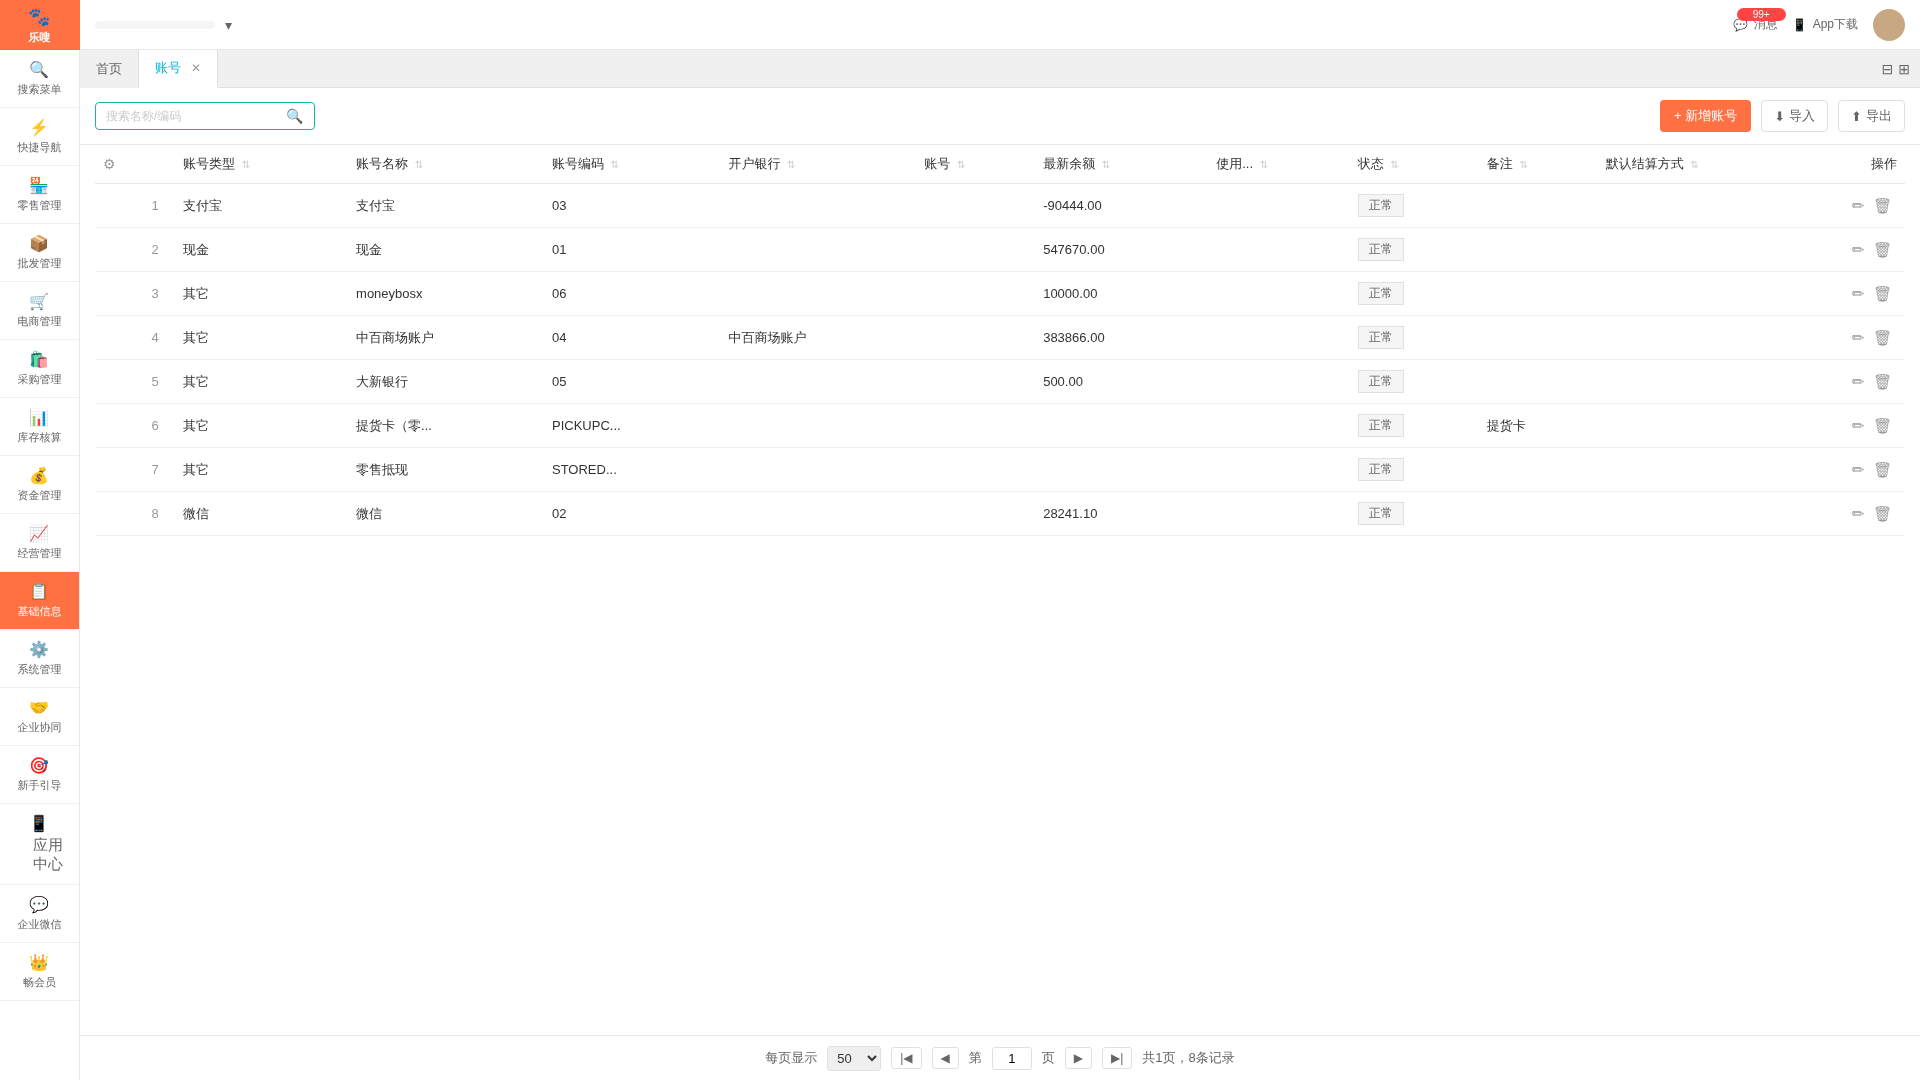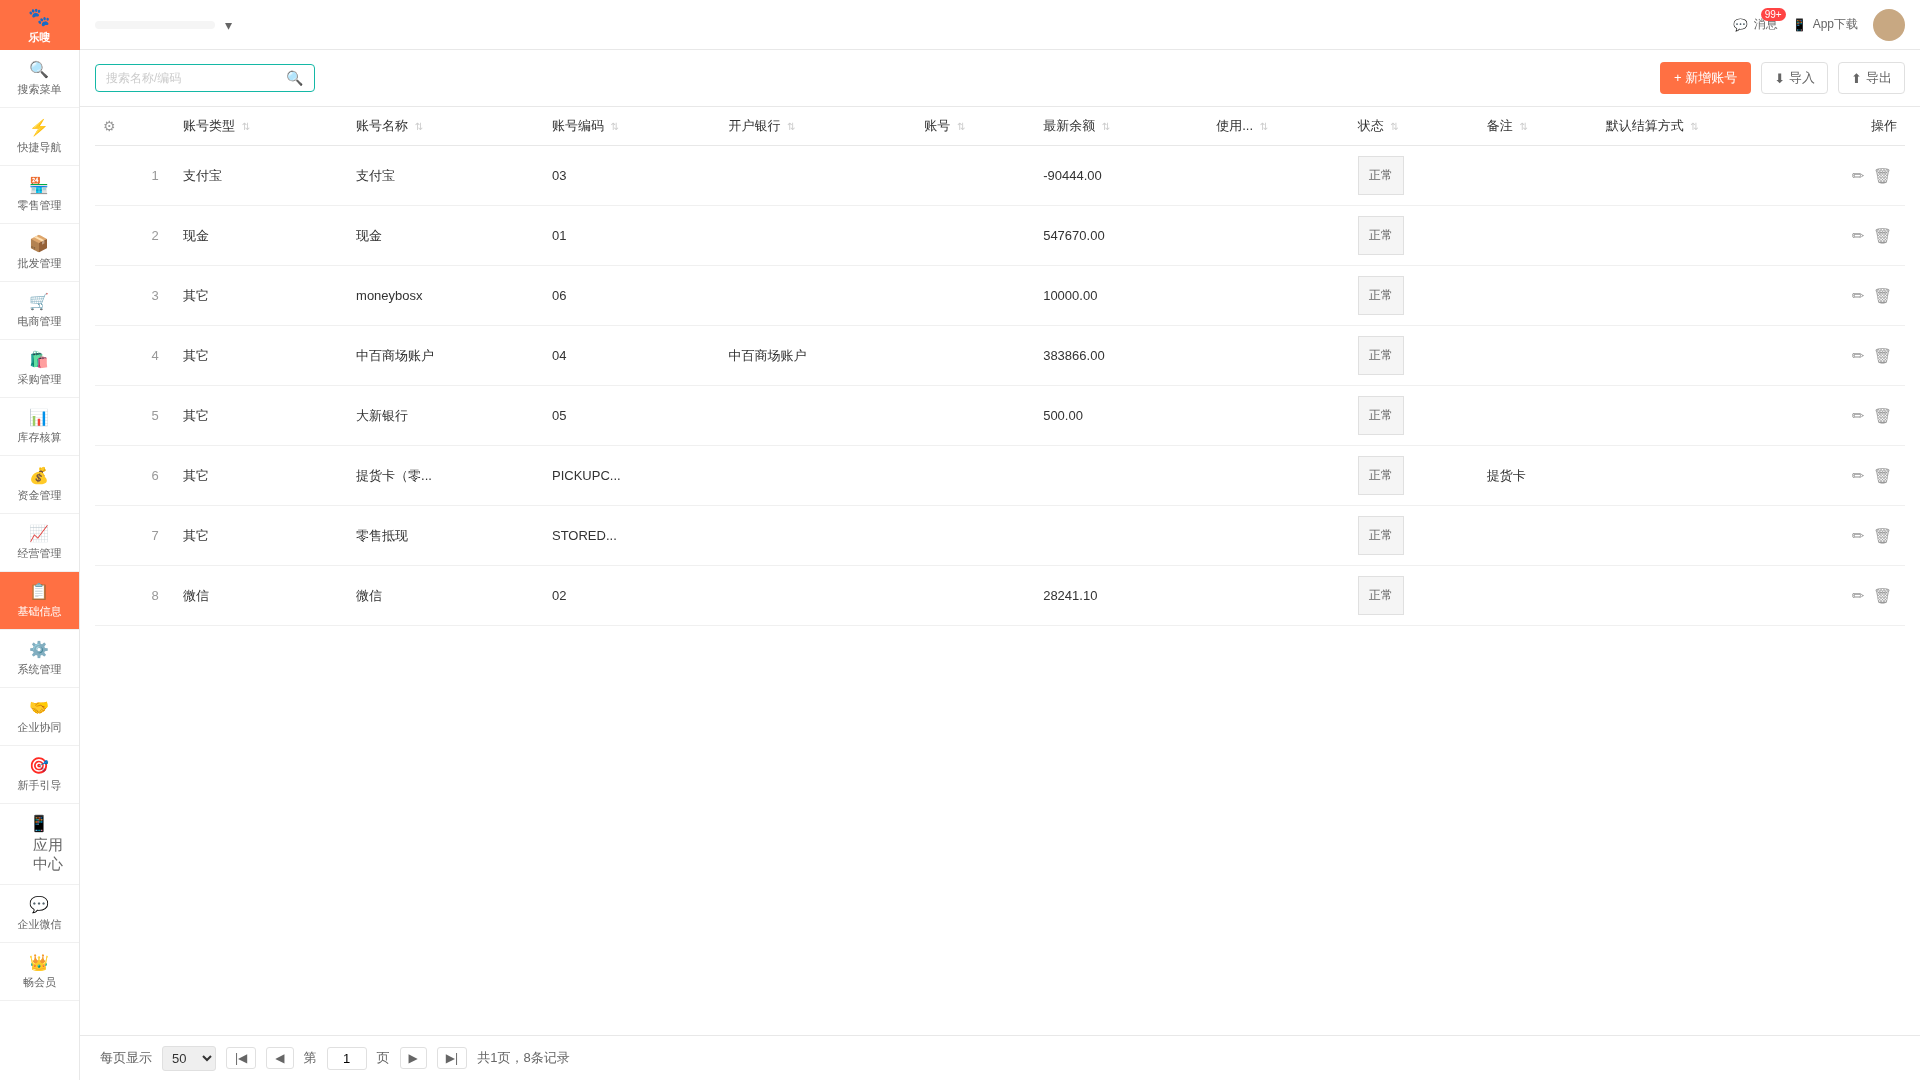--- a/index.html
+++ b/index.html
@@ -106,21 +106,21 @@
       font-size: 12px;
       color: #666;
       cursor: pointer;
       position: relative;
     }
     .badge {
       background: #ff4444;
       color: #fff;
       border-radius: 8px;
       font-size: 10px;
-      padding: 1px 4px;
+      padding: 1px 16px;
       position: absolute;
       top: -8px;
       right: -8px;
     }
     .topbar-app {
       display: flex;
       align-items: center;
       gap: 5px;
       font-size: 12px;
       color: #666;
@@ -282,21 +282,21 @@
       border-bottom: 1px solid #f0f0f0;
     }
     tbody td {
       padding: 10px 8px;
       color: #333;
       white-space: nowrap;
     }
     .row-num { color: #999; text-align: center; }
     .status-badge {
       display: inline-block;
-      padding: 10px 10px;
+      padding: 2px 10px;
       border-radius: 0;
       font-size: 12px;
       background: #f5f5f5;
       color: #666;
       border: 1px solid #e0e0e0;
     }
     .status-normal { background: #f5f5f5; color: #666; }
     .action-btn {
       background: none;
       border: none;
@@ -312,21 +312,21 @@
       font-size: 14px;
       cursor: pointer;
     }
 
     
     .pagination {
       height: 45px;
       border-top: 1px solid #e8e8e8;
       display: flex;
       align-items: center;
-      justify-content: flex-start;
+      justify-content: center;
       padding: 0 20px;
       gap: 10px;
       font-size: 13px;
       color: #666;
       flex-shrink: 0;
     }
     .pagination select {
       border: 1px solid #e0e0e0;
       border-radius: 3px;
       padding: 3px 5px;
@@ -445,20 +445,33 @@
         <span class="badge">99+</span>
       </div>
       <div class="topbar-app">
         <span>📱</span>
         <span>App下载</span>
       </div>
       <div class="avatar" style="background:#c8a882;"></div>
     </div>
   </div>
 
+  <div class="tabbar">
+    <div class="tab-item">
+      <span>首页</span>
+    </div>
+    <div class="tab-item active">
+      <span>账号</span>
+      <span class="tab-close">✕</span>
+    </div>
+    <div class="tabbar-actions">
+      <button class="tabbar-action-btn">⊟</button>
+      <button class="tabbar-action-btn">⊞</button>
+    </div>
+  </div>
 
   <div class="content-area">
 
     <div class="toolbar">
       <div class="search-input-wrap">
         <input type="text" placeholder="搜索名称/编码" style="">
         <span class="search-icon">🔍</span>
       </div>
       <div class="toolbar-right">
         <button class="btn-add">

